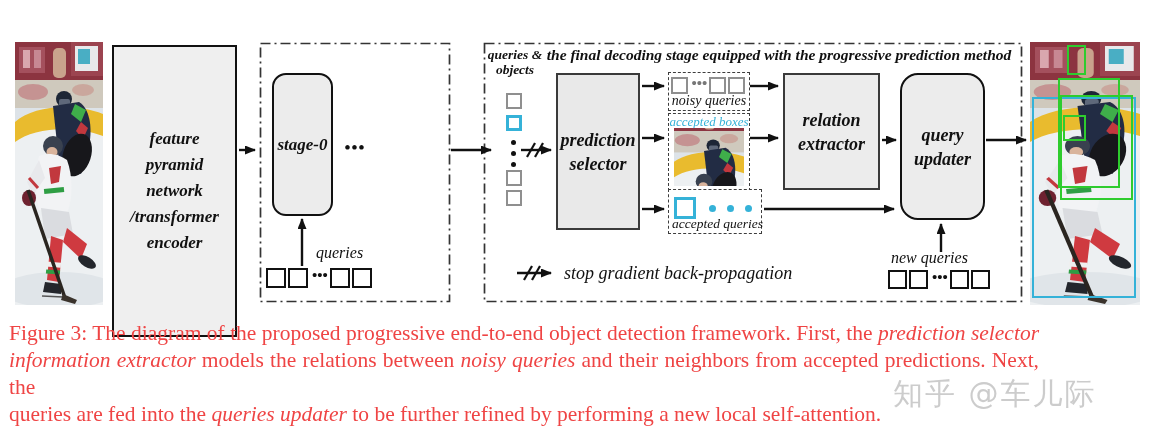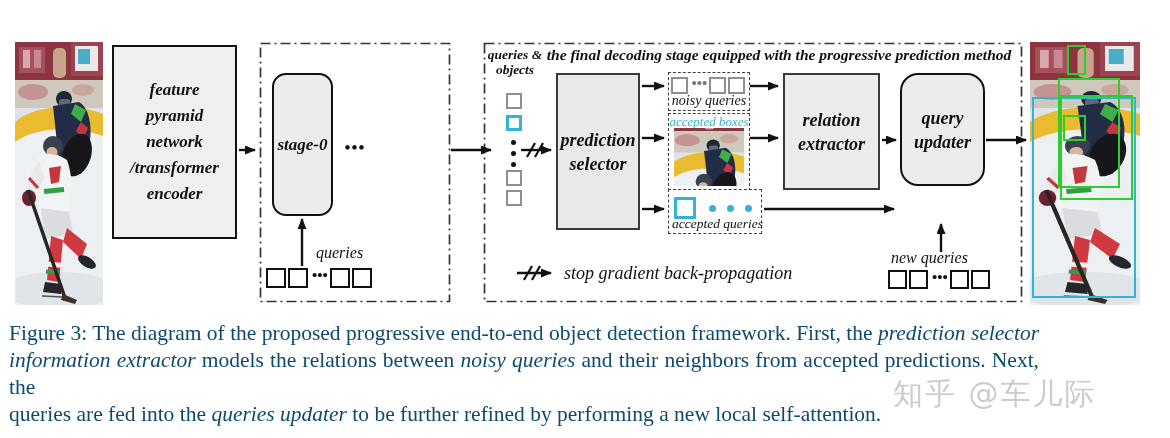--- a/index.html
+++ b/index.html
@@ -12,21 +12,21 @@
 
   
   #photo-left{left:15px;top:42px;width:88px;height:263px;}
   #photo-right{left:1030px;top:42px;width:110px;height:263px;}
   #photo-left svg,#photo-right svg{position:absolute;inset:0;width:100%;height:100%;}
   .bbox{position:absolute;box-sizing:border-box;}
   .bbox.green{border:2px solid #2ecc2e;}
   .bbox.cyan{border:2px solid #35b2d8;}
 
   
-  #feature-box{left:112px;top:45px;width:125px;height:194px;background:#efefef;
+  #feature-box{left:112px;top:45px;width:125px;height:292px;background:#efefef;
                border:2.6px solid #111;font-size:17px;line-height:26px;}
 
   
   #prev-box{left:260px;top:43px;width:190px;height:259px;}
   #prev-title{left:0;top:4px;width:100%;text-align:center;font-size:16px;}
   .stage{background:#ececec;border:2.2px solid #111;border-radius:14px;font-size:17px;line-height:22px;}
   #stage0{left:12px;top:30px;width:61px;height:143px;}
   #staget{left:117px;top:30px;width:61px;height:143px;}
   #stage-dots{left:78px;top:95px;width:34px;text-align:center;font-size:17px;font-weight:700;letter-spacing:1px;}
   #prev-queries-label{left:56px;top:201px;font-size:16px;}
@@ -54,30 +54,30 @@
   #noisy-label{font-size:14px;margin-top:-3px;white-space:nowrap;}
   #accb-box{left:184px;top:70px;width:82px;height:78px;display:flex;flex-direction:column;align-items:center;}
   #accb-label{font-size:13px;color:#35b2d8;line-height:13px;margin-top:1px;white-space:nowrap;}
   #accb-thumb{width:70px;height:58px;}
   #accq-box{left:184px;top:146px;width:94px;height:45px;}
   #accq-sq{position:absolute;left:5px;top:7px;width:22px;height:22px;border:3px solid #35b2d8;background:#fff;box-sizing:border-box;}
   .cdot{position:absolute;width:7px;height:7px;border-radius:50%;background:#35b2d8;top:15px;}
   #accq-label{position:absolute;left:3px;bottom:1px;font-size:13.5px;white-space:nowrap;}
   #extractor-box{left:299px;top:30px;width:97px;height:117px;background:#ececec;border:2.4px solid #3a3a3a;
                  font-size:18px;line-height:24px;}
-  #updater-box{left:416px;top:30px;width:85px;height:113px;background:#ececec;border:2.2px solid #111;
+  #updater-box{left:416px;top:30px;width:85px;height:147px;background:#ececec;border:2.2px solid #111;
                border-radius:18px;font-size:18px;line-height:24px;}
   #newq-label{left:407px;top:206px;font-size:16px;}
   #newq-row{left:404px;top:226px;}
   #newq-row .sq{width:19px;height:19px;}
   #legend-label{left:80px;top:220px;font-size:18px;}
 
   
   #caption{position:absolute;left:0;top:320px;width:1048px;padding:0 9px;box-sizing:border-box;
-           font-size:21.5px;line-height:27px;color:#0c4a6e;}
+           font-size:21.5px;line-height:27px;color:#ef4444;}
   .capline.just{text-align:justify;text-align-last:justify;}
 
   
   #watermark{left:893px;top:374px;font-size:30px;color:#9a9a9a;opacity:.5;letter-spacing:2px;
              font-family:"DejaVu Sans",sans-serif;z-index:20;}
 
   #overlay{position:absolute;left:0;top:0;width:1170px;height:315px;pointer-events:none;z-index:6;}
 </style>
 </head>
 <body>

